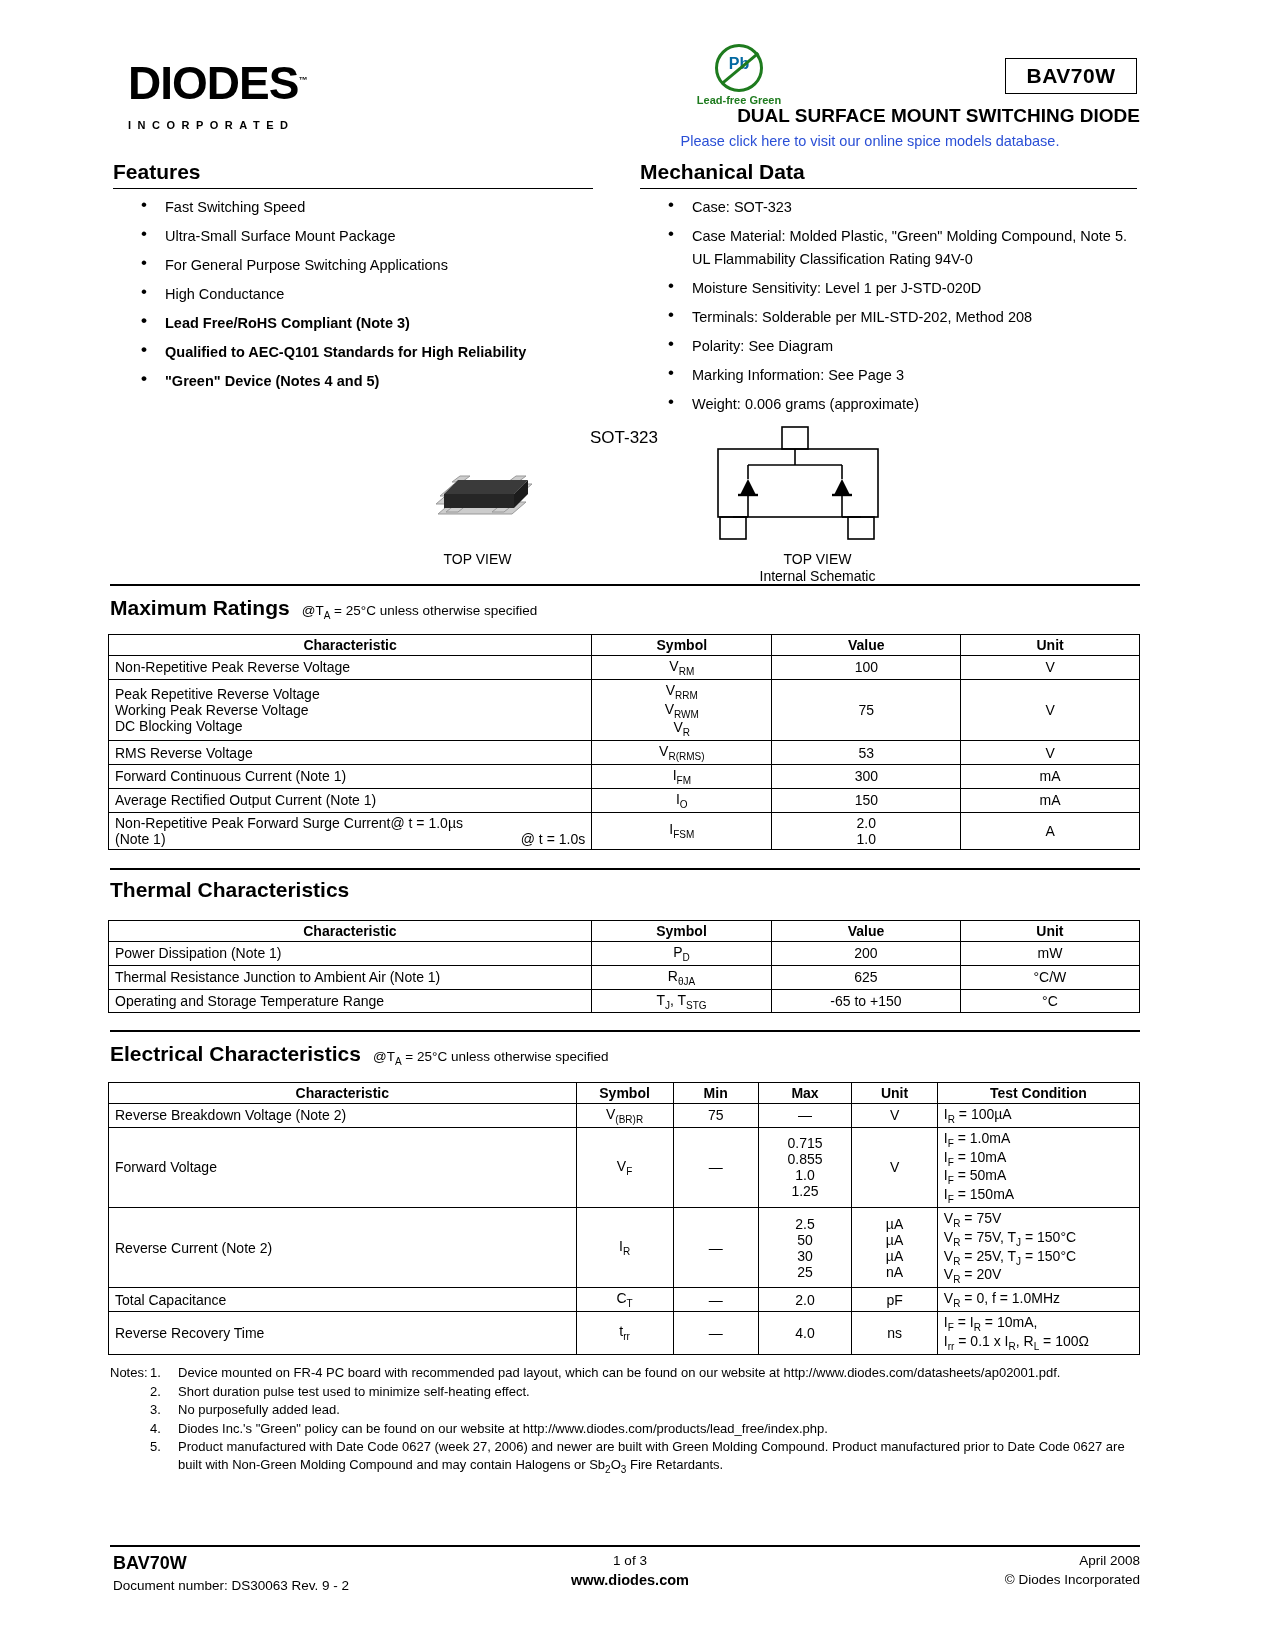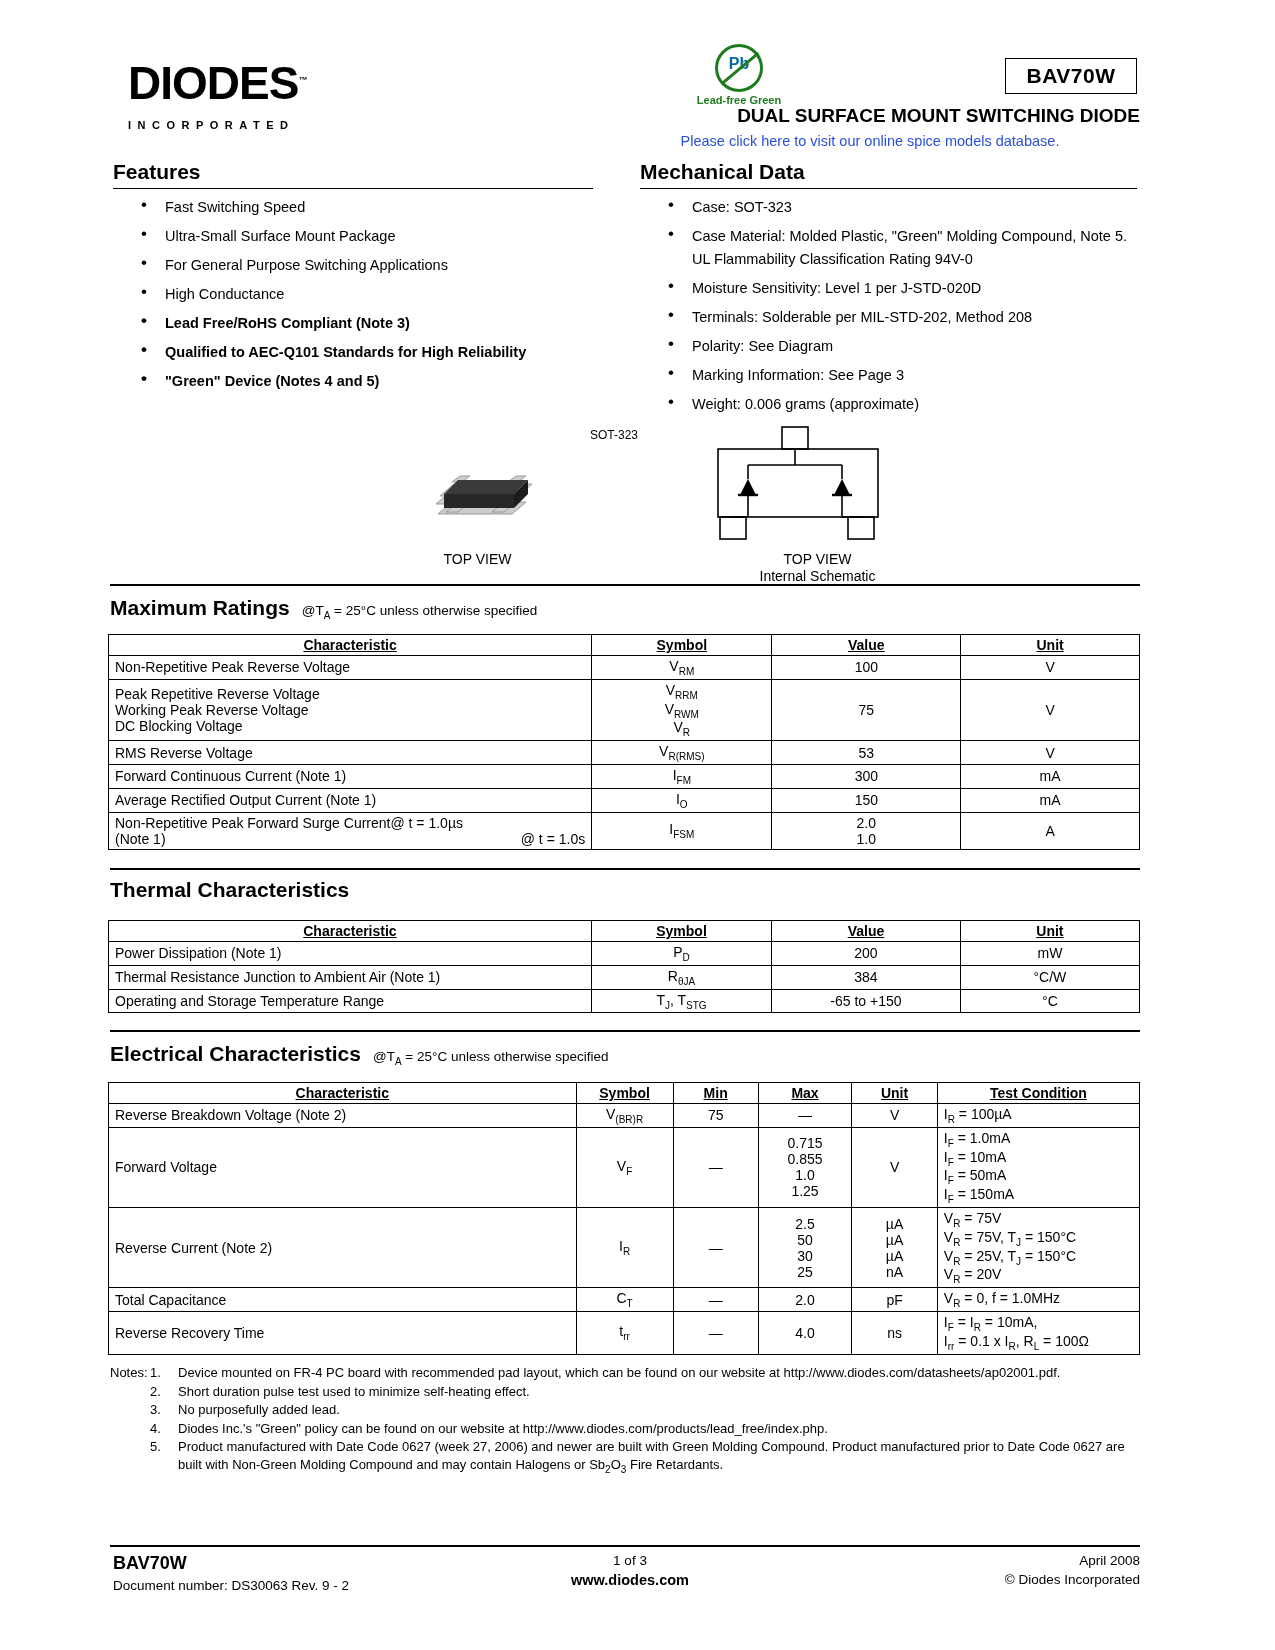--- a/index.html
+++ b/index.html
@@ -39,31 +39,31 @@
 
   ul.bul{list-style:none;margin:0;padding:0;}
   ul.bul li{position:relative;padding-left:52px;font-size:14.5px;line-height:22.5px;margin-bottom:6.5px;}
   ul.bul li:before{content:"\2022";position:absolute;left:28px;top:-2px;font-size:17px;}
   ul.bul li.b{font-weight:bold;}
   .features-list{position:absolute;left:113px;top:196px;width:500px;}
   .mech-list{position:absolute;left:640px;top:196px;width:500px;}
   .mech-list li{margin-bottom:7px;}
 
   
-  .sot-label{position:absolute;left:590px;top:428px;font-size:12px;}
+  .sot-label{position:absolute;left:590px;top:428px;font-size:17px;}
   .topview1{position:absolute;left:415px;top:551px;width:125px;text-align:center;font-size:14px;}
   .topview2{position:absolute;left:700px;top:551px;width:235px;text-align:center;font-size:14px;line-height:17px;}
   .pkg3d{position:absolute;left:432px;top:452px;width:110px;height:85px;}
   .schem{position:absolute;left:700px;top:425px;width:230px;height:125px;}
 
   
   .hr-thick{position:absolute;height:0;border-top:2px solid #000;}
   .tbl{position:absolute;border-collapse:collapse;font-size:14px;}
   .tbl td,.tbl th{border:1px solid #000;padding:2px 6px;}
-  .tbl th{font-weight:bold;text-align:center;text-decoration:underline;}
+  .tbl th{font-weight:bold;text-align:center;}
   .c{text-align:center;}
   .sub{font-size:10px;vertical-align:sub;}
 
   .max-head{position:absolute;left:110px;top:596px;}
   .max-head .t{font-size:21px;font-weight:bold;display:inline-block;}
   .max-head .s{font-size:13.5px;display:inline-block;margin-left:12px;}
 
   .therm-head{position:absolute;left:110px;top:878px;font-size:21px;font-weight:bold;}
   .elec-head{position:absolute;left:110px;top:1042px;}
   .elec-head .t{font-size:21px;font-weight:bold;display:inline-block;}
@@ -249,21 +249,21 @@
     </tr>
     <tr>
       <td>Power Dissipation (Note 1)</td>
       <td class="c">P<span class="sub">D</span></td>
       <td class="c">200</td>
       <td class="c">mW</td>
     </tr>
     <tr>
       <td>Thermal Resistance Junction to Ambient Air (Note 1)</td>
       <td class="c">R<span class="sub">θJA</span></td>
-      <td class="c">384</td>
+      <td class="c">625</td>
       <td class="c">°C/W</td>
     </tr>
     <tr>
       <td>Operating and Storage Temperature Range</td>
       <td class="c">T<span class="sub">J</span>, T<span class="sub">STG</span></td>
       <td class="c">-65 to +150</td>
       <td class="c">°C</td>
     </tr>
   </tbody>
     </table>

